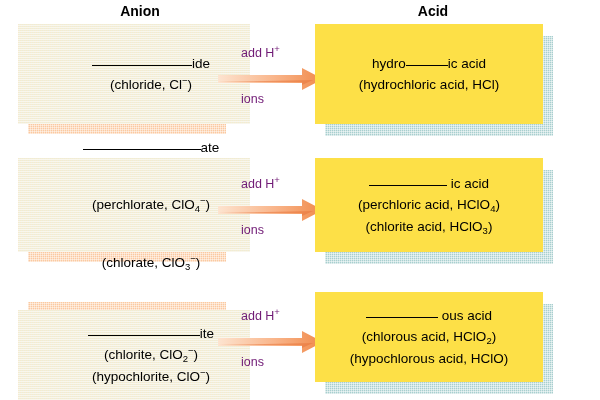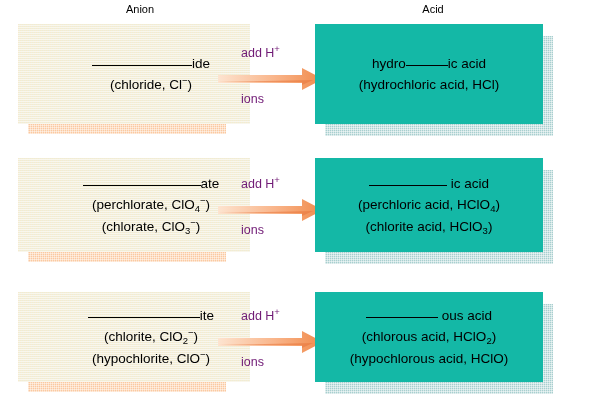--- a/index.html
+++ b/index.html
@@ -17,24 +17,25 @@
 
   #diagram {
     position: absolute;
     left: 0; top: 0;
     width: 600px; height: 400px;
   }
 
   
   .col-head {
     position: absolute;
-    font-size: 11px;
+    font-size: 14px;
     color: #000000;
     text-align: center;
     white-space: nowrap;
+    font-weight: bold;
   }
   #head-anion { left: 60px; top: 3px; width: 160px; }
   #head-acid  { left: 353px; top: 3px; width: 160px; }
 
   
   .row { position: absolute; left: 0; width: 600px; }
   #row-0 { top: 24px;  height: 110px; }
   #row-1 { top: 158px; height: 108px; }
   #row-2 { top: 292px; height: 100px; }
 
@@ -70,21 +71,21 @@
     top: 12px;
     background-color: #a8cfcf;
     background-image:
       repeating-linear-gradient(0deg,  rgba(255,255,255,.5) 0 1px, rgba(255,255,255,0) 1px 2px),
       repeating-linear-gradient(90deg, rgba(255,255,255,.5) 0 1px, rgba(255,255,255,0) 1px 2px);
   }
   .acid-box {
     position: absolute;
     left: 315px;
     top: 0px;
-    background-color: #14b8a6;
+    background-color: #fde047;
     display: flex;
     flex-direction: column;
     align-items: center;
     justify-content: center;
   }
 
   
   .line {
     font-size: 13.5px;
     color: #000000;
@@ -153,21 +154,21 @@
     <div class="acid-box" style="width:228px;height:100px;">
       <div class="line">
         <span>hydro</span><span class="blank" style="width:42px;"></span><span>ic acid</span>
       </div>
       <div class="line">(hydrochloric acid, HCl)</div>
     </div>
   </div>
 
   <div class="row" id="row-1">
     <div class="anion-shadow" style="width:198px;height:94px;"></div>
-    <div class="anion-box" style="width:198px;height:94px;">
+    <div class="anion-box" style="width:198px;height:94px;gap:36px;">
       <div class="line">
         <span class="blank" style="width:118px;"></span><span>ate</span>
       </div>
       <div class="line">
         <span>(perchlorate, ClO</span><sub>4</sub><sup>−</sup><span>)</span>
       </div>
       <div class="line">
         <span>(chlorate, ClO</span><sub>3</sub><sup>−</sup><span>)</span>
       </div>
     </div>
@@ -197,21 +198,21 @@
         <span>(perchloric acid, HClO</span><sub>4</sub><span>)</span>
       </div>
       <div class="line">
         <span>(chlorite acid, HClO</span><sub>3</sub><span>)</span>
       </div>
     </div>
   </div>
 
   <div class="row" id="row-2">
     <div class="anion-shadow" style="width:198px;height:90px;"></div>
-    <div class="anion-box" style="width:198px;height:90px;">
+    <div class="anion-box" style="width:198px;height:90px;margin-top:18px;">
       <div class="line">
         <span class="blank" style="width:112px;"></span><span>ite</span>
       </div>
       <div class="line">
         <span>(chlorite, ClO</span><sub>2</sub><sup>−</sup><span>)</span>
       </div>
       <div class="line">
         <span>(hypochlorite, ClO</span><sub></sub><sup>−</sup><span>)</span>
       </div>
     </div>

